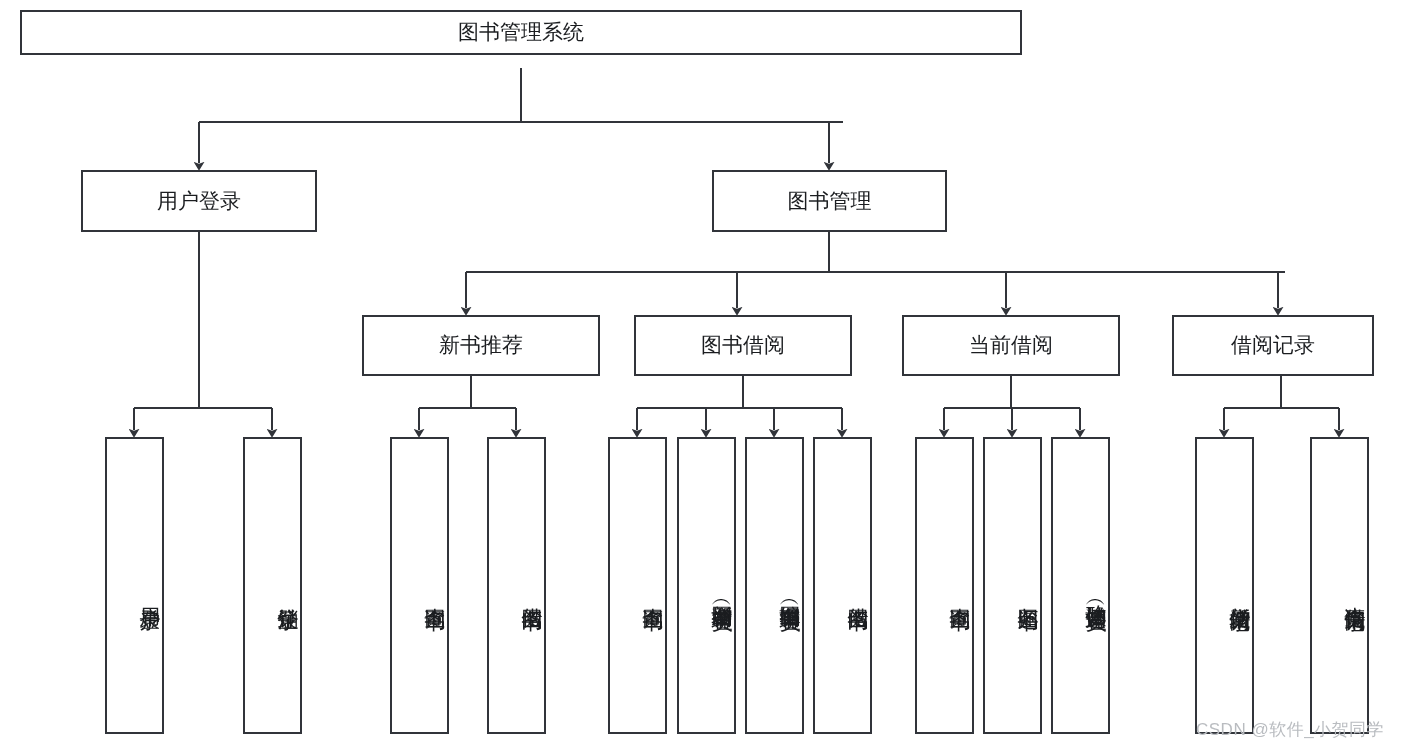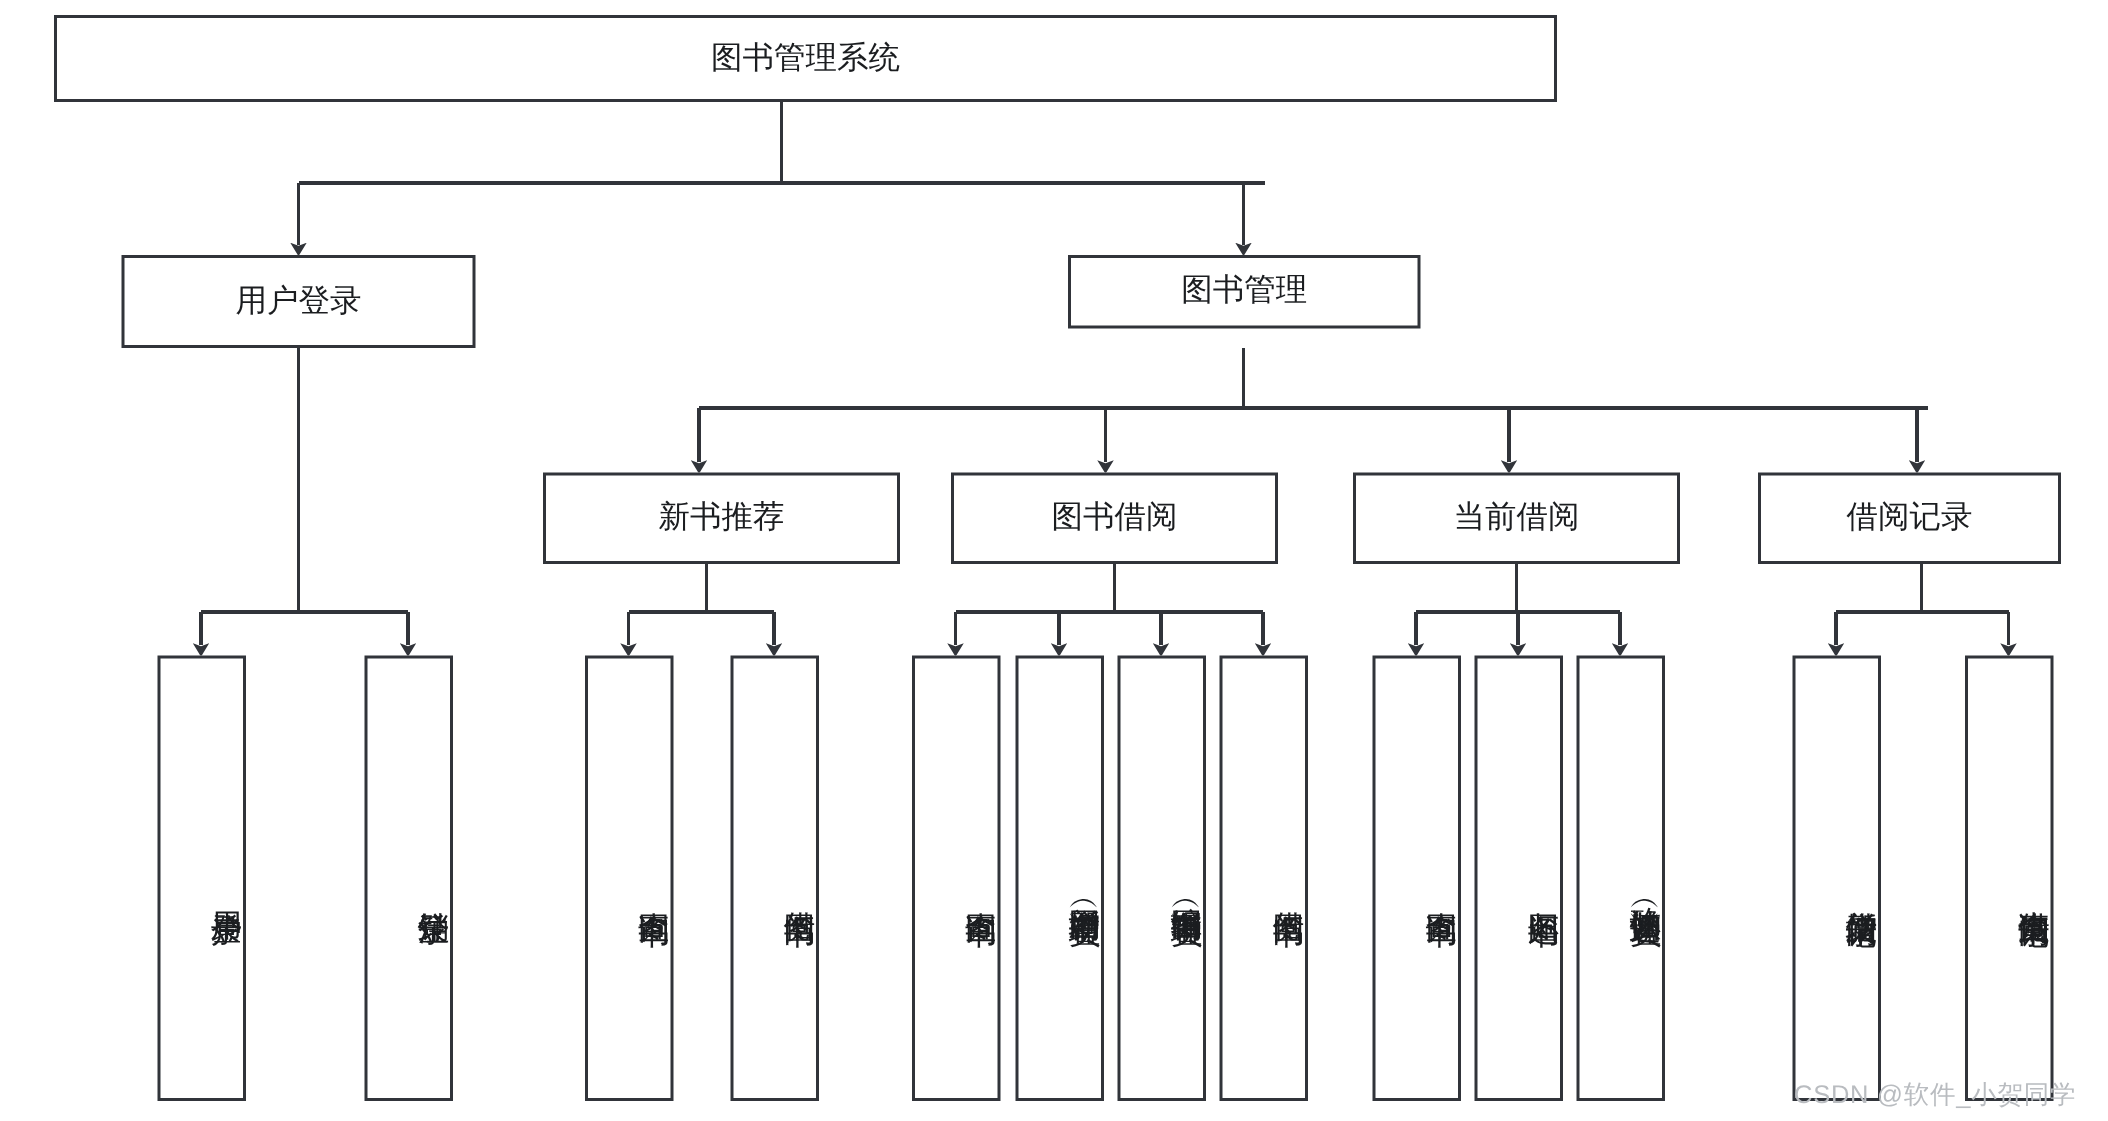--- a/index.html
+++ b/index.html
@@ -115,29 +115,29 @@
       <path d="M1012,408 L1012,430" marker-end="url(#arrow)"></path>
       <path d="M1080,408 L1080,430" marker-end="url(#arrow)"></path>
 
       <path d="M1281,376 L1281,408"></path>
       <path d="M1224,408 L1339,408"></path>
       <path d="M1224,408 L1224,430" marker-end="url(#arrow)"></path>
       <path d="M1339,408 L1339,430" marker-end="url(#arrow)"></path>
     </g>
   </svg>
 
-  <div class="node node-root" style="left:20px; top:10px; width:1002px; height:58px;margin-left:16px;">
+  <div class="node node-root" style="left:20px; top:10px; width:1002px; height:45px;">
     <span>图书管理系统</span>
   </div>
 
   <div class="node node-h" style="left:81px; top:170px; width:236px; height:62px;">
     <span>用户登录</span>
   </div>
 
-  <div class="node node-h" style="left:712px; top:170px; width:235px; height:49px;">
+  <div class="node node-h" style="left:712px; top:170px; width:235px; height:62px;">
     <span>图书管理</span>
   </div>
 
   <div class="node node-h" style="left:362px; top:315px; width:238px; height:61px;">
     <span>新书推荐</span>
   </div>
 
   <div class="node node-h" style="left:634px; top:315px; width:218px; height:61px;">
     <span>图书借阅</span>
   </div>

